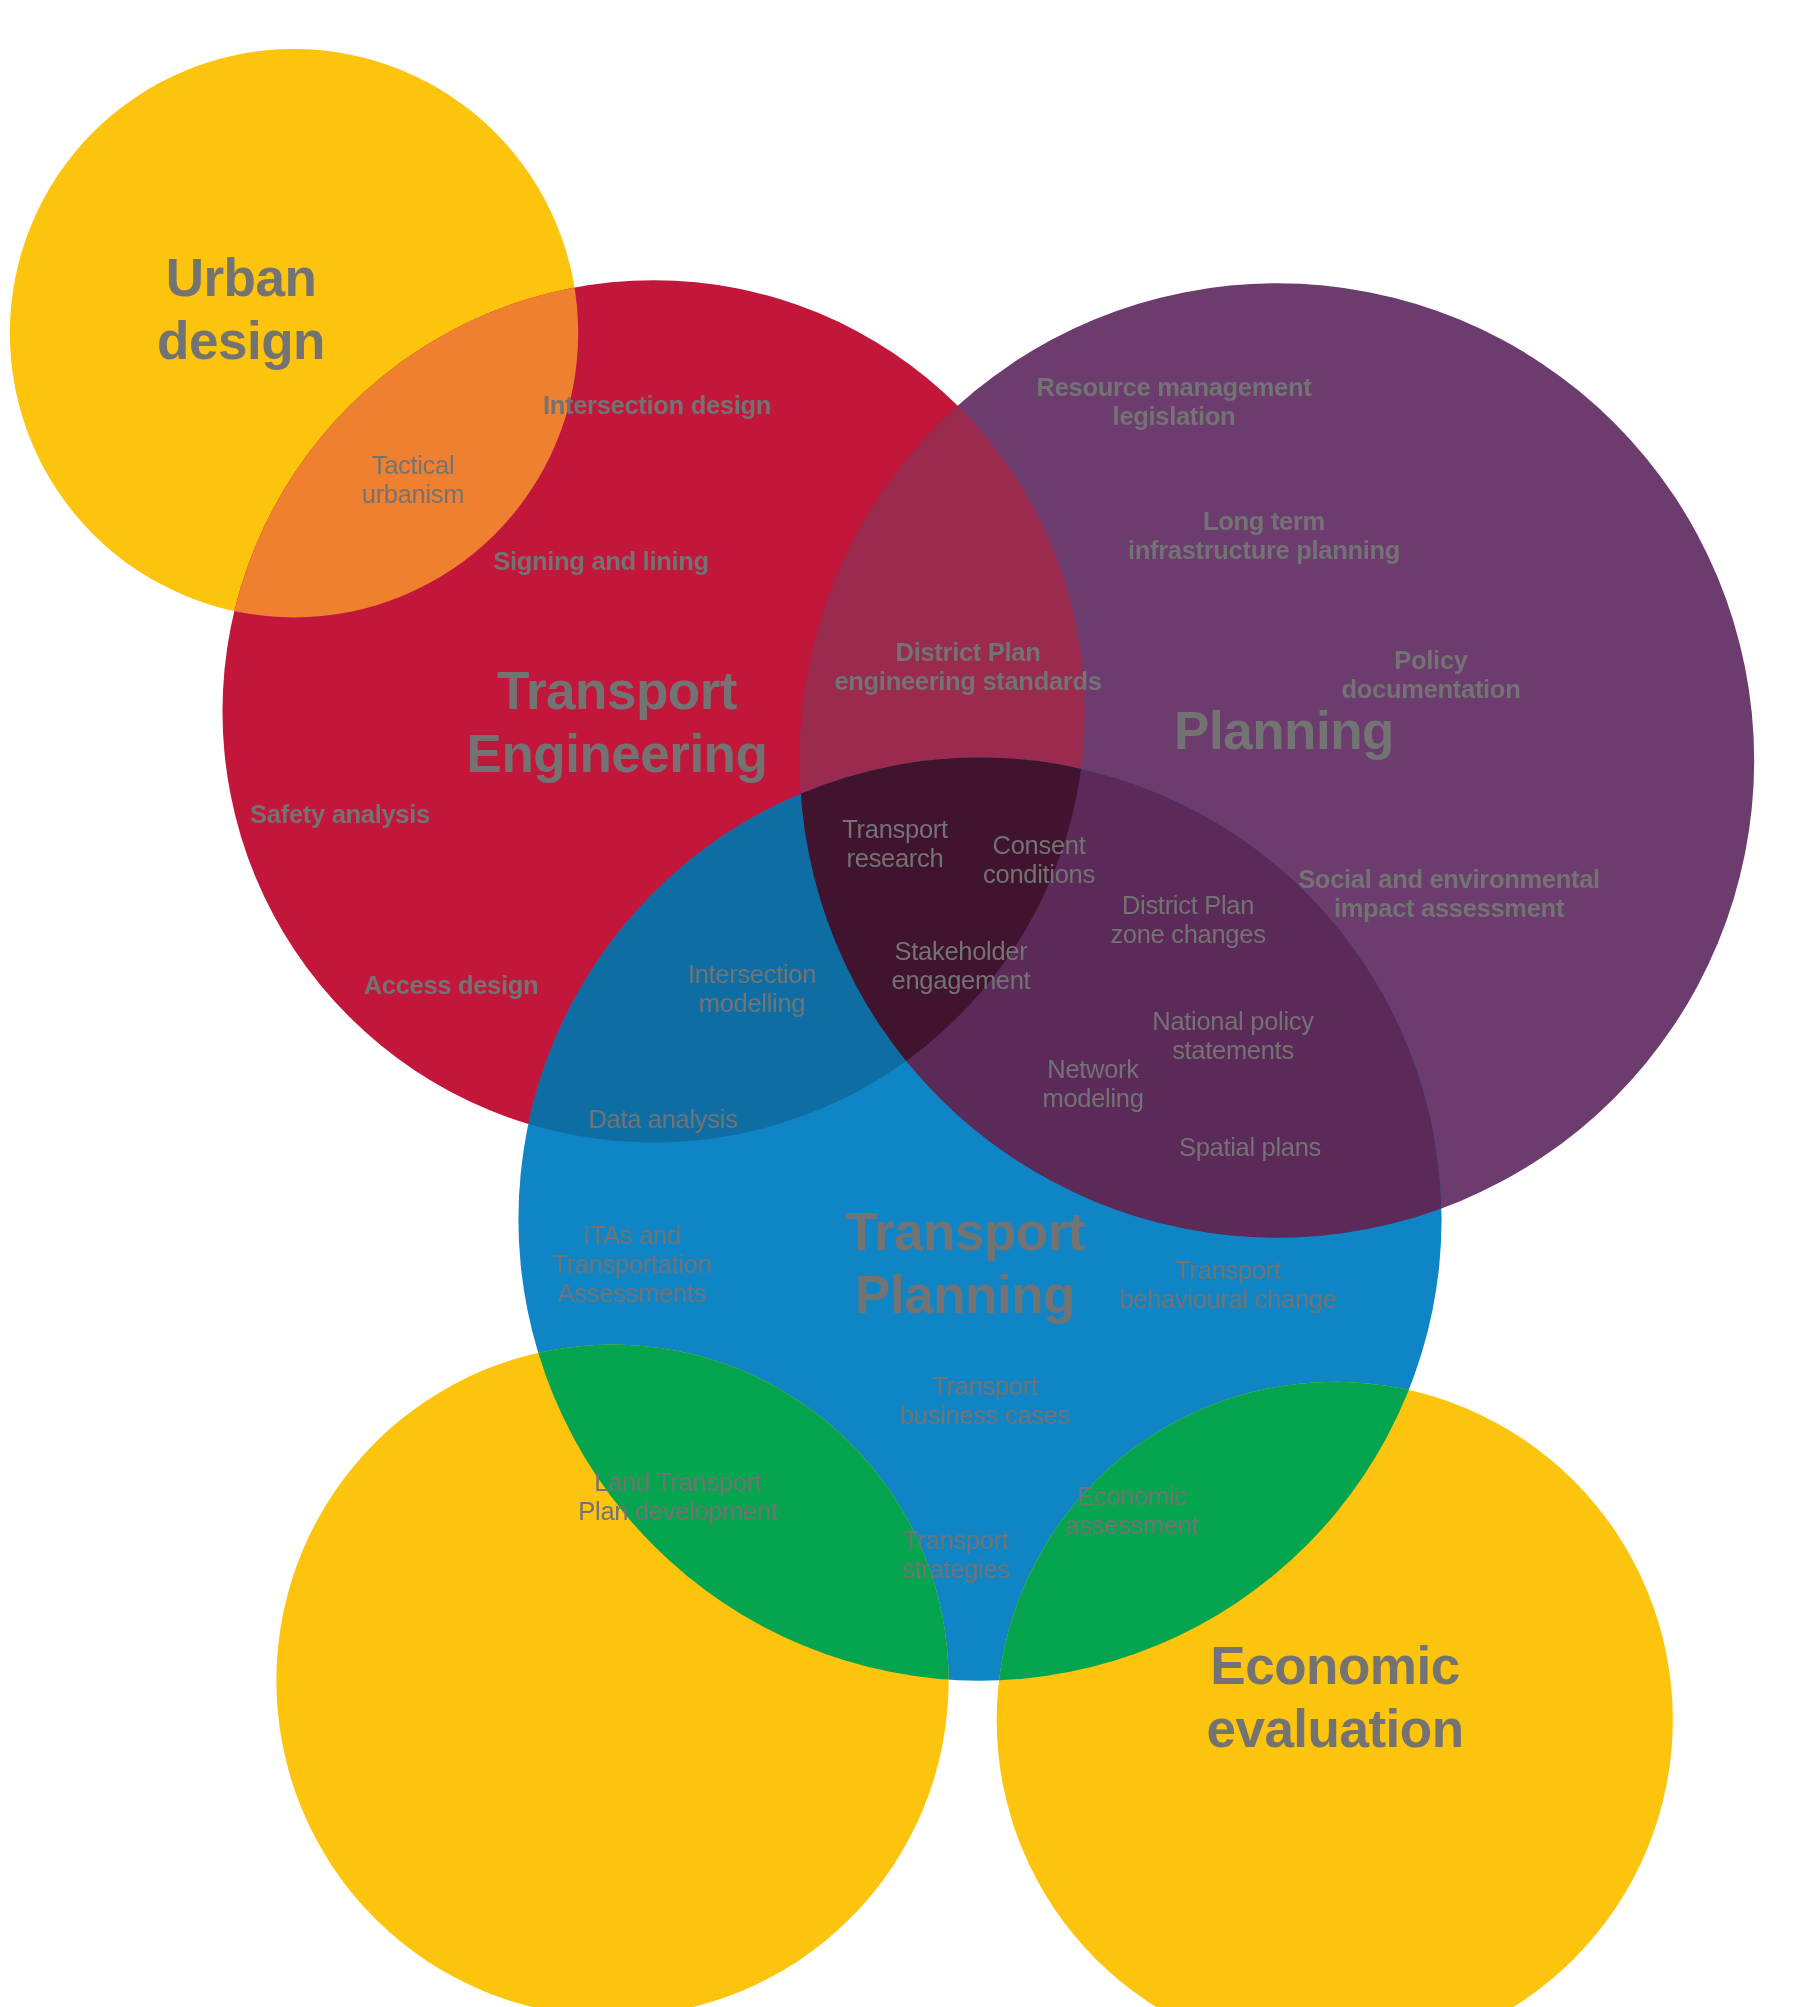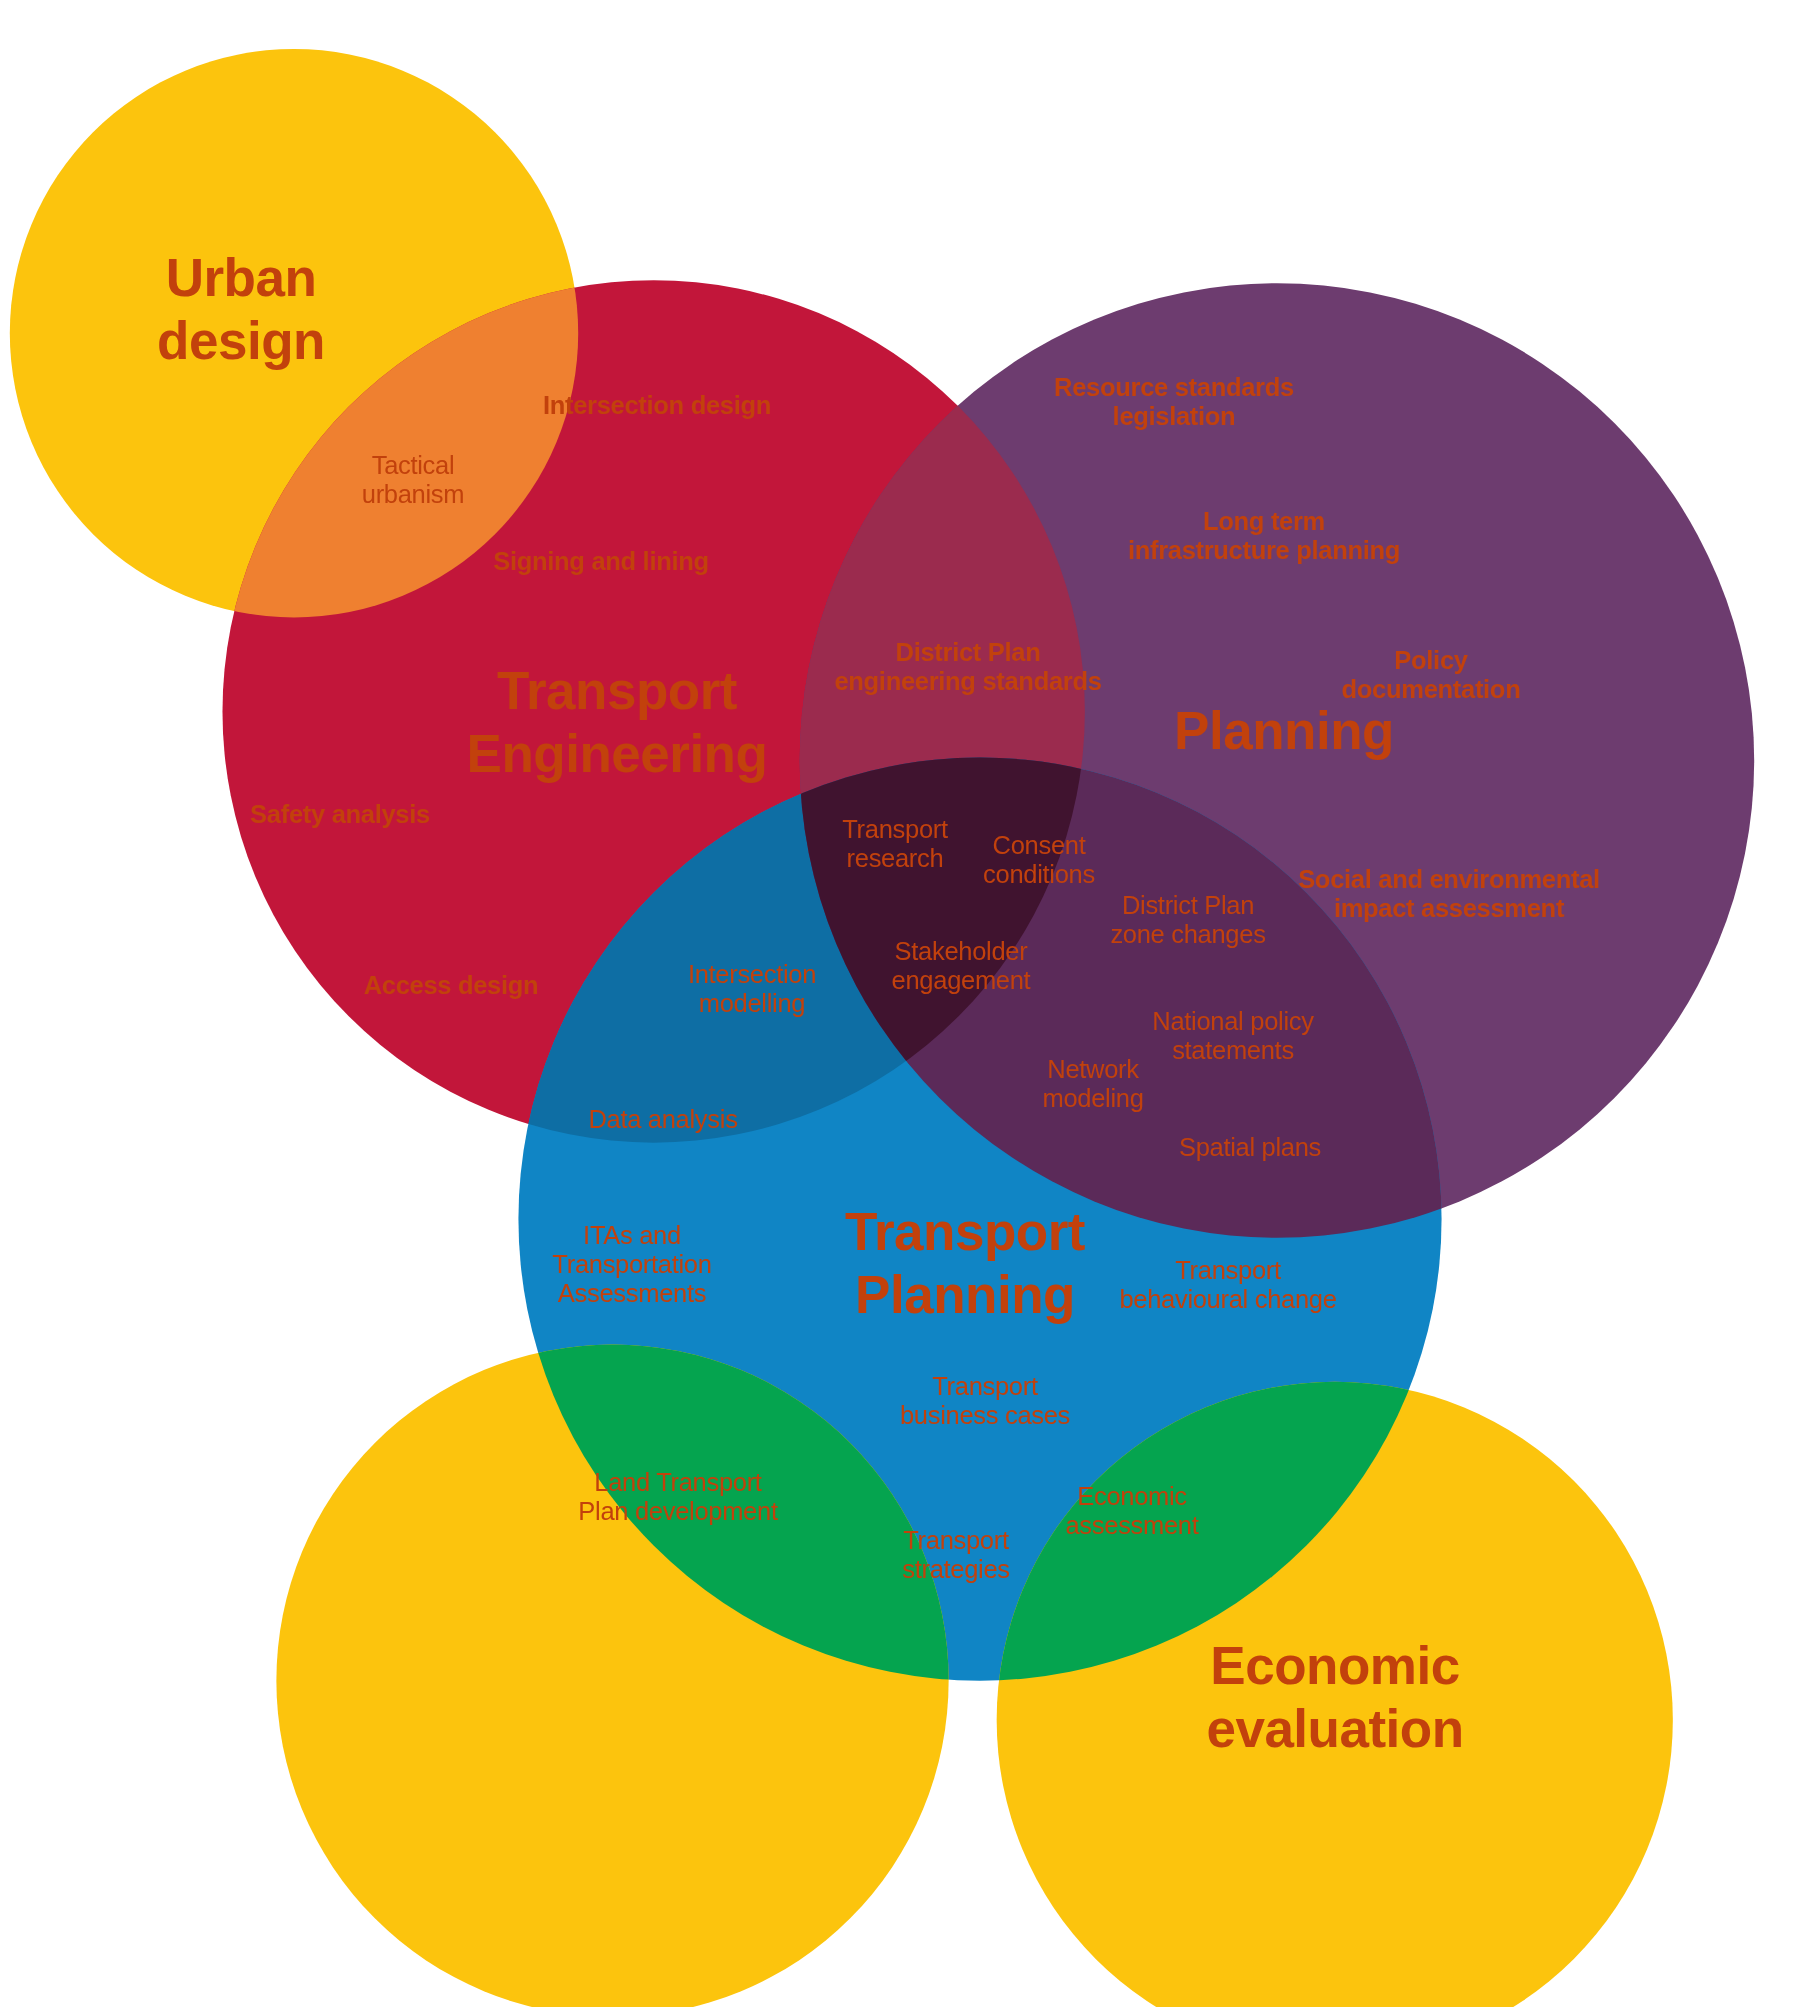--- a/index.html
+++ b/index.html
@@ -8,21 +8,21 @@
     width: 1813px;
     height: 2007px;
     overflow: hidden;
     background: #FFFFFF;
     font-family: "Liberation Sans", sans-serif;
   }
   #venn-svg { position: absolute; left: 0; top: 0; }
   .lbl, .title {
     position: absolute;
     transform: translate(-50%, -50%);
-    color: #c2410c;
+    color: #737373;
     text-align: center;
     white-space: pre-line;
     letter-spacing: -0.3px;
   }
   .lbl {
     font-size: 25.5px;
     line-height: 29px;
     font-weight: 400;
   }
   .lbl.bold { font-weight: 700; }
@@ -100,21 +100,21 @@
 Planning</div>
   <div class="title" style="left:1335px; top:1697px;">Economic
 evaluation</div>
 
   <div class="lbl" style="left:413px;  top:480px;">Tactical
 urbanism</div>
   <div class="lbl bold" style="left:657px;  top:405px;">Intersection design</div>
   <div class="lbl bold" style="left:601px;  top:561px;">Signing and lining</div>
   <div class="lbl bold" style="left:340px;  top:814px;">Safety analysis</div>
   <div class="lbl bold" style="left:451px;  top:985px;">Access design</div>
-  <div class="lbl bold" style="left:1174px; top:402px;">Resource standards
+  <div class="lbl bold" style="left:1174px; top:402px;">Resource management
 legislation</div>
   <div class="lbl bold" style="left:1264px; top:536px;">Long term
 infrastructure planning</div>
   <div class="lbl bold" style="left:1431px; top:675px;">Policy
 documentation</div>
   <div class="lbl bold" style="left:1449px; top:894px;">Social and environmental
 impact assessment</div>
   <div class="lbl bold" style="left:968px;  top:667px;">District Plan
 engineering standards</div>
   <div class="lbl" style="left:895px;  top:844px;">Transport

